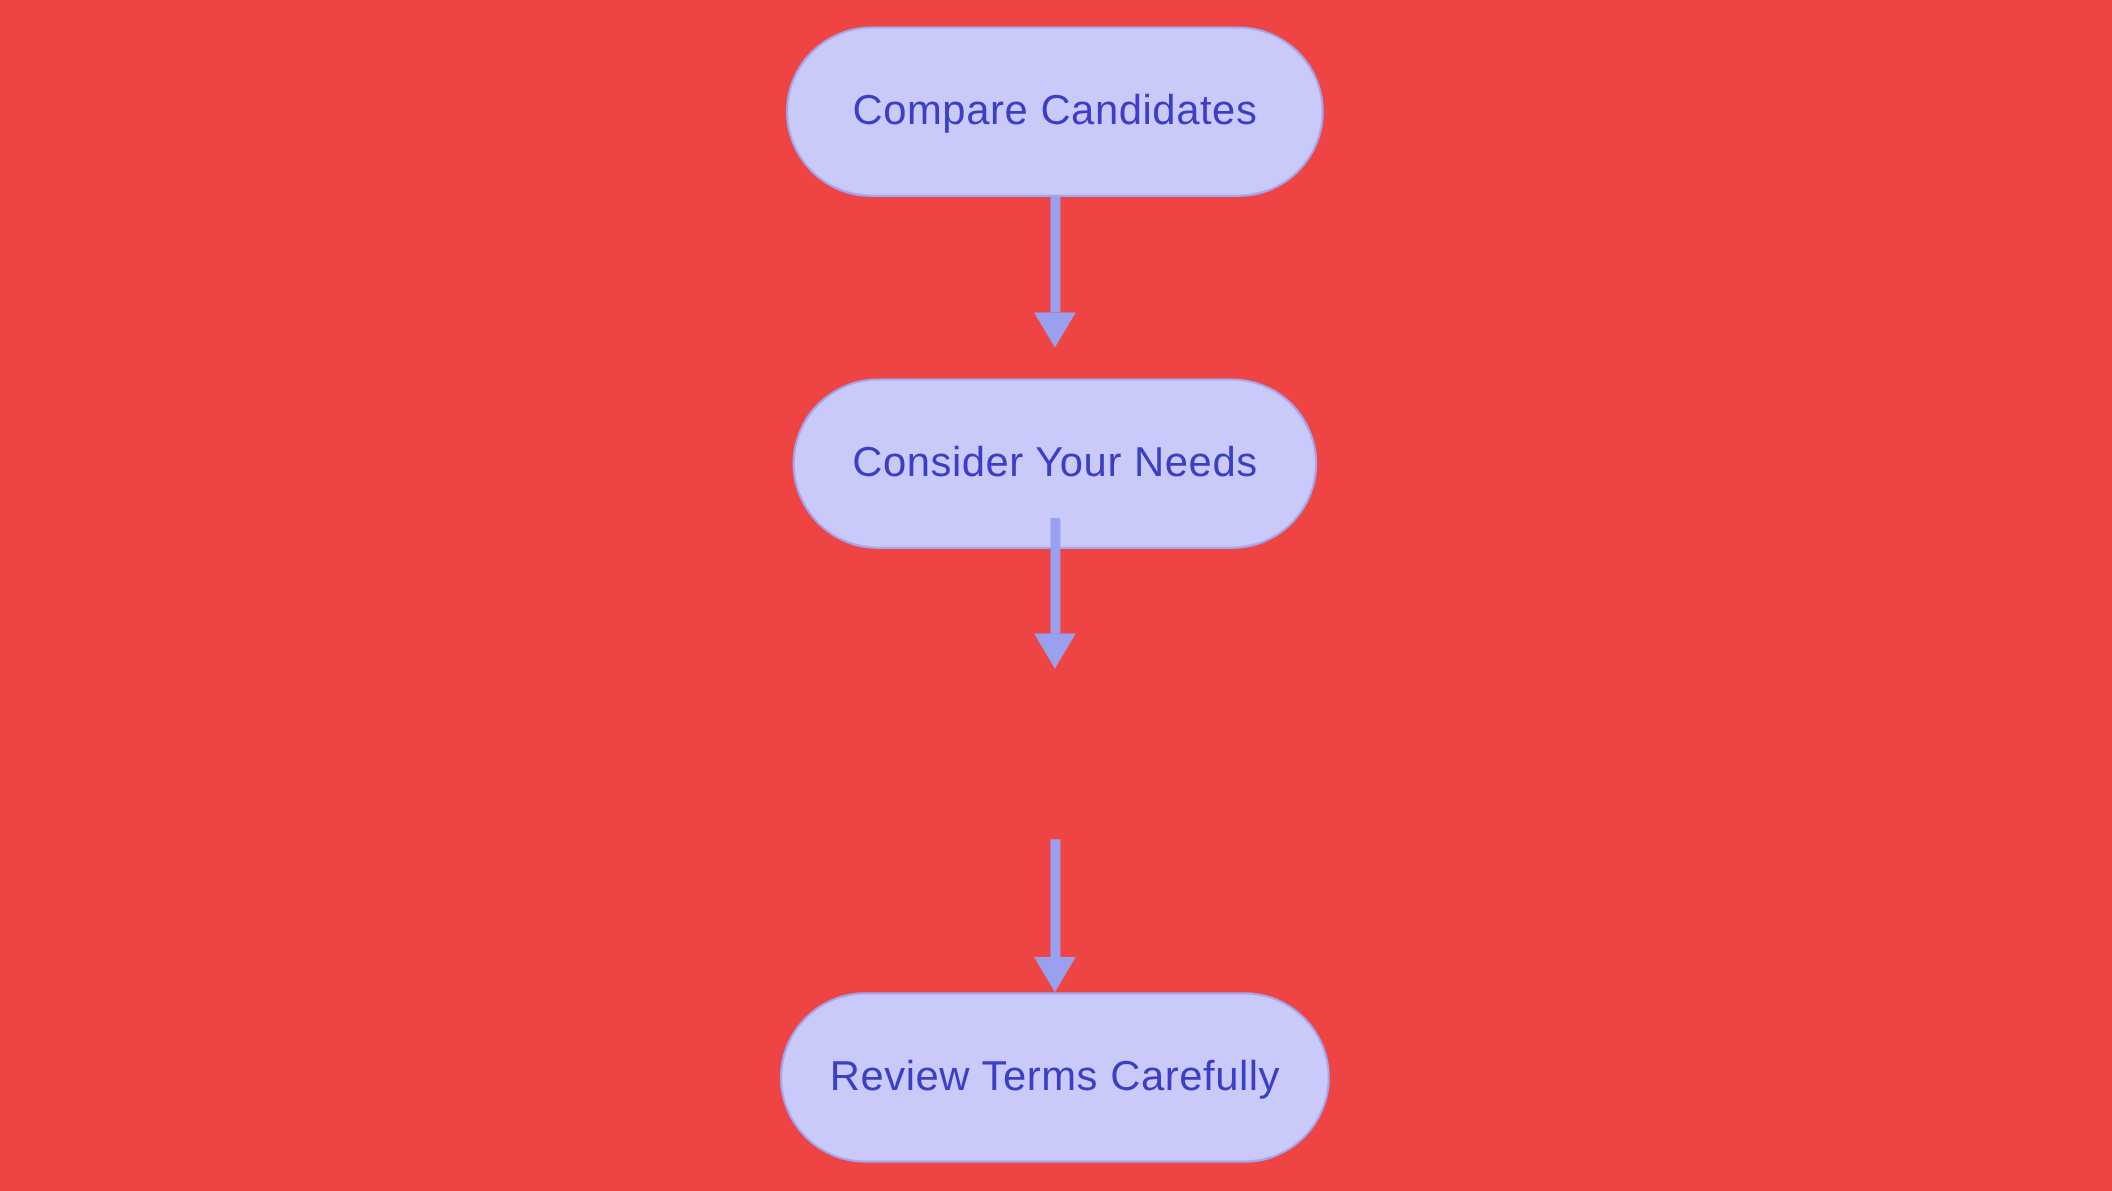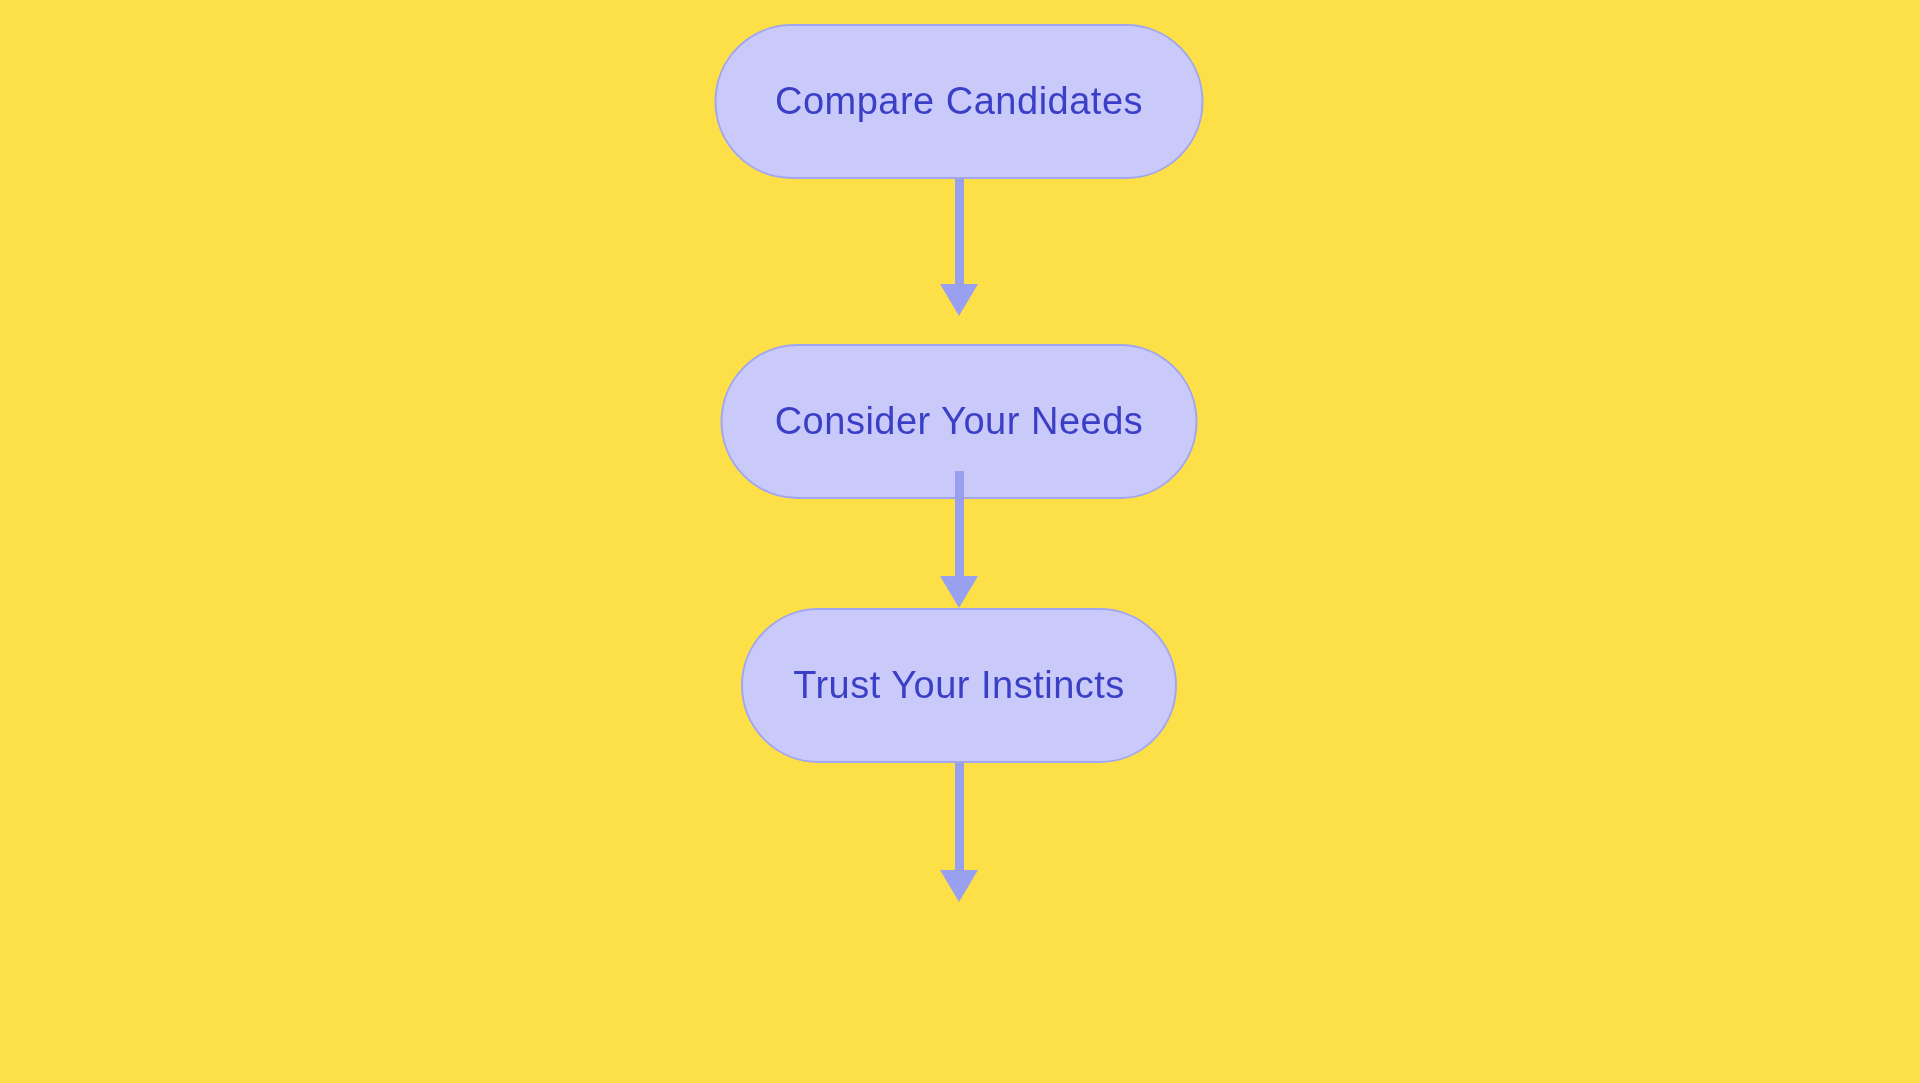--- a/index.html
+++ b/index.html
@@ -5,21 +5,21 @@
   html, body {
     margin: 0;
     padding: 0;
     background: #ffffff;
     font-family: "Liberation Sans", sans-serif;
   }
   .canvas {
     position: relative;
     width: 1920px;
     height: 1083px;
-    background: #fde047;
+    background: #ef4444;
     overflow: hidden;
   }
   .node {
     position: absolute;
     left: 959px;
     transform: translateX(-50%);
     height: 155px;
     box-sizing: border-box;
     background: #c9cafa;
     border: 2px solid #a2a6f0;
@@ -79,23 +79,23 @@
 
   <div class="node n2">
     <span>Consider Your Needs</span>
   </div>
 
   <div class="arrow a2">
     <div class="stem"></div>
     <div class="head"></div>
   </div>
 
-  <div class="node n3">
-    <span>Trust Your Instincts</span>
-  </div>
 
   <div class="arrow a3">
     <div class="stem"></div>
     <div class="head"></div>
   </div>
 
+  <div class="node n4">
+    <span>Review Terms Carefully</span>
+  </div>
 
 </div>
 
 </body></html>

